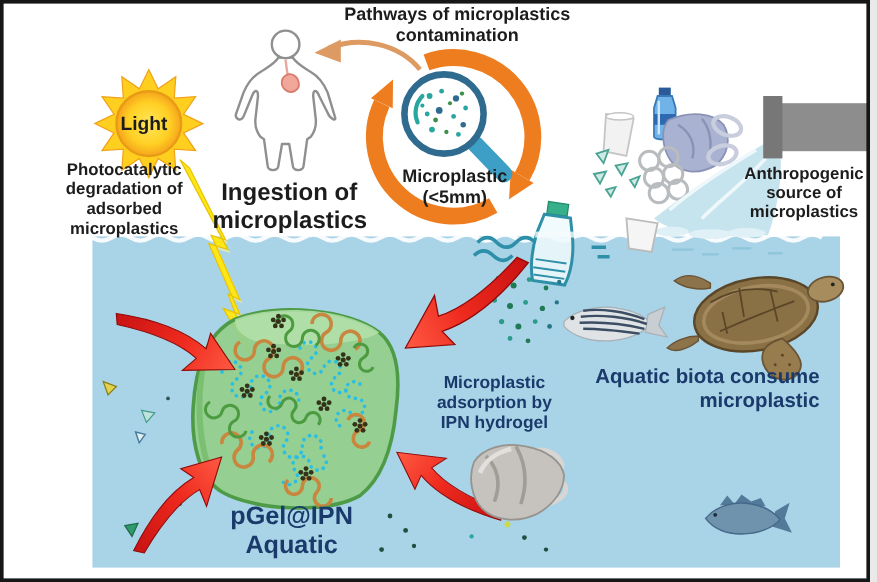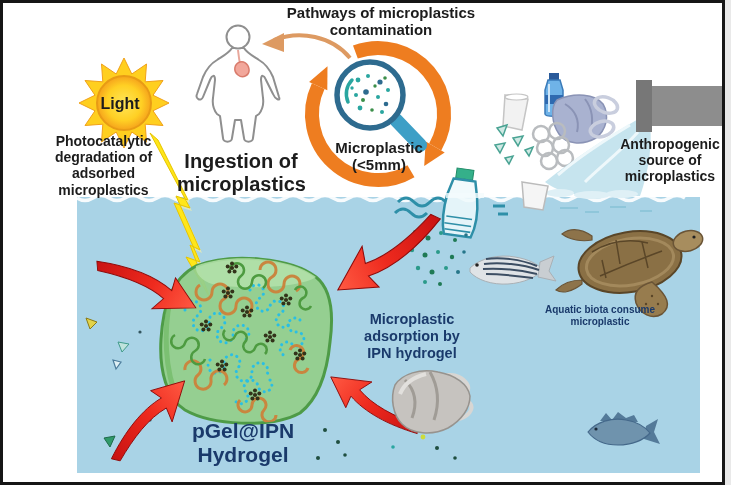--- a/index.html
+++ b/index.html
@@ -11,21 +11,21 @@
        line-height:1.16;z-index:10;}
   .black{color:#1c1c1c;}
   .navy{color:#1a3a6b;}
   .t-title{left:266px;top:4px;width:230px;font-size:15px;}
   .t-light{left:90px;top:95px;width:60px;font-size:16px;}
   .t-photo{left:0px;top:133px;width:147px;font-size:14px;margin-left:30px;}
   .t-ingest{left:177px;top:150px;width:128px;font-size:20px;}
   .t-size{left:315px;top:139px;width:128px;font-size:15px;}
   .t-anthro{left:610px;top:136px;width:120px;font-size:14px;}
   .t-adsorb{left:337px;top:311px;width:150px;font-size:14.5px;}
-  .t-aquatic{left:491px;top:304px;width:218px;font-size:10px;}
+  .t-aquatic{left:465px;top:304px;width:218px;font-size:17px;text-align:right;}
   .t-gel{left:164px;top:419px;width:158px;font-size:21px;line-height:1.12;}
 </style>
 </head>
 <body>
 
 <div class="frame">
 
 <svg class="canvas" width="731" height="485" viewBox="0 0 731 485">
   <defs>
     <radialGradient id="sungrad">
@@ -304,16 +304,16 @@
 (&lt;5mm)</div>
 <div class="lbl black t-anthro">Anthropogenic
 source of
 microplastics</div>
 <div class="lbl navy t-adsorb">Microplastic
 adsorption by
 IPN hydrogel</div>
 <div class="lbl navy t-aquatic">Aquatic biota consume
 microplastic</div>
 <div class="lbl navy t-gel">pGel@IPN
-Hydrogel</div>
+Aquatic</div>
 
 <div class="frame-border"></div>
 </div>
 
 </body></html>

